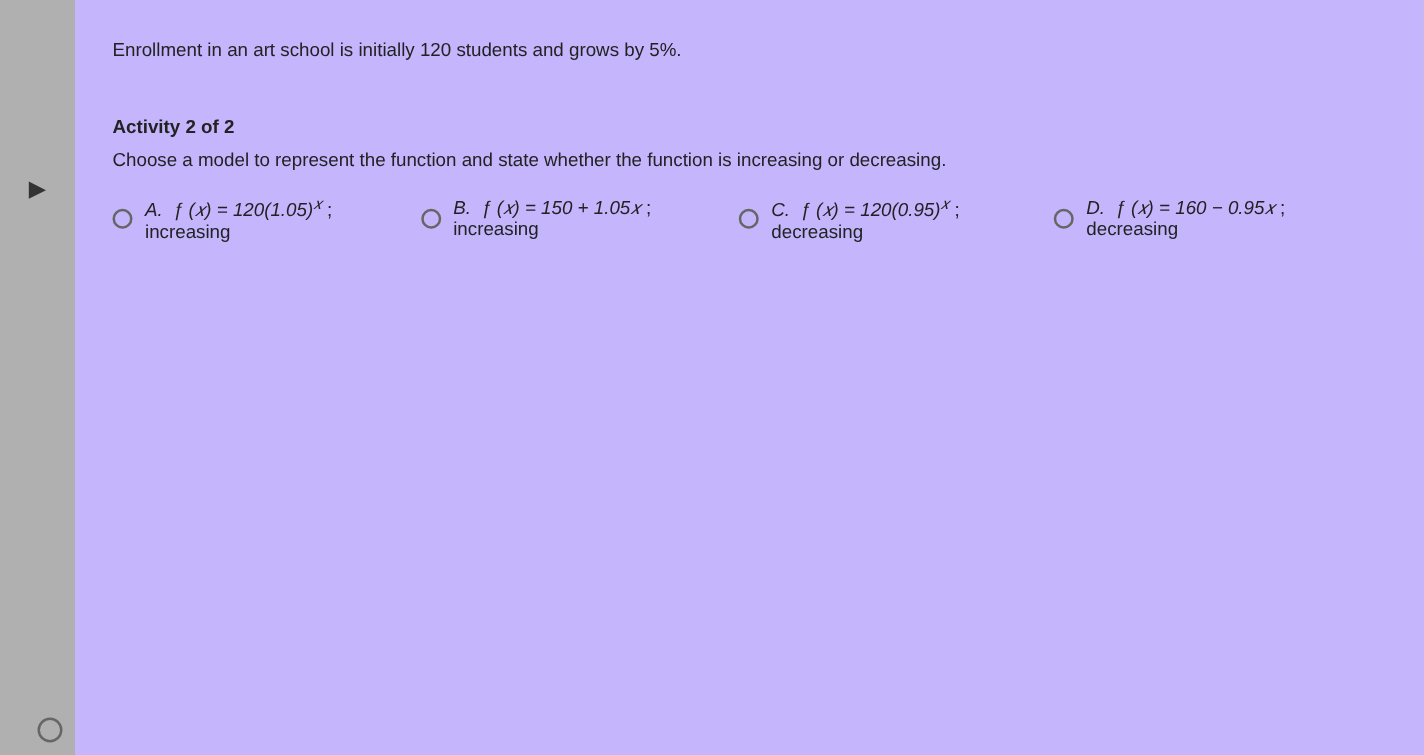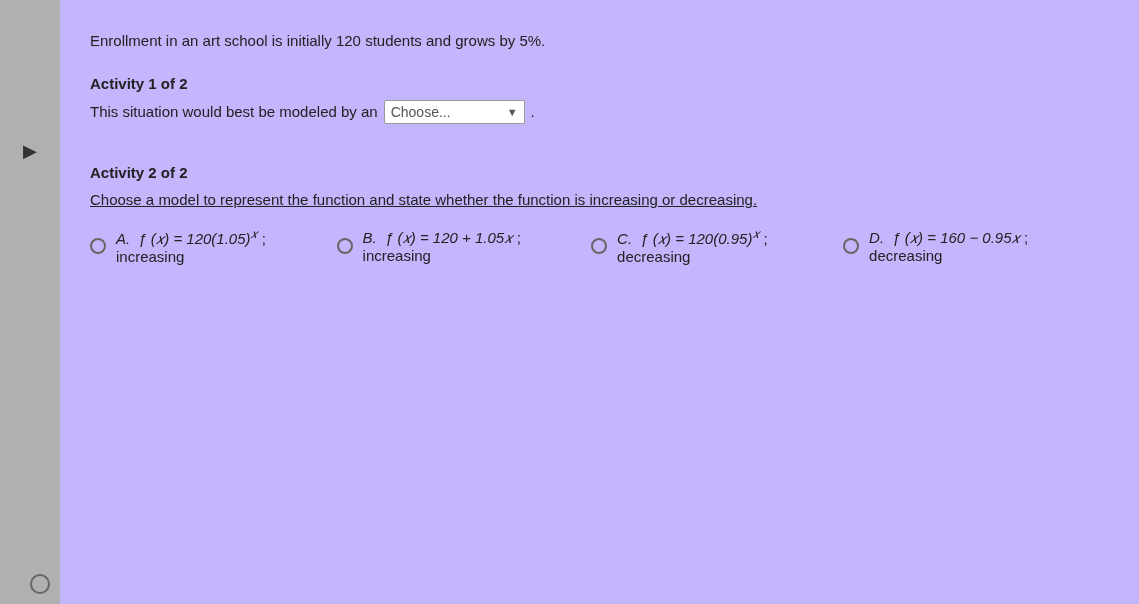--- a/index.html
+++ b/index.html
@@ -93,21 +93,20 @@
 
     .activity-section-2 {
       margin-top: 40px;
     }
 
     .activity-instruction-2 {
       font-size: 15px;
       color: #222;
       margin-bottom: 16px;
       line-height: 1.5;
-      text-decoration: underline;
     }
 
     .options-list {
       list-style: none;
       display: flex;
       flex-direction: row;
       gap: 14px;
     }
 
     .option-item {
@@ -165,56 +164,41 @@
 <body>
 
 <div class="left-sidebar">
   <span class="arrow-icon">▶</span>
 </div>
 
 <div class="main-content">
 
   <p class="intro-text">Enrollment in an art school is initially 120 students and grows by 5%.</p>
 
-  <div>
-    <p class="activity-header">Activity 1 of 2</p>
-    <div class="activity-instruction">
-      <span>This situation would best be modeled by an</span>
-      <div class="dropdown-wrapper">
-        <select class="dropdown-select">
-          <option value="">Choose...</option>
-          <option value="exponential">exponential model</option>
-          <option value="linear">linear model</option>
-        </select>
-        <span class="dropdown-chevron">▼</span>
-      </div>
-      <span class="period">.</span>
-    </div>
-  </div>
 
   <div class="activity-section-2">
     <p class="activity-header">Activity 2 of 2</p>
     <p class="activity-instruction-2">Choose a model to represent the function and state whether the function is increasing or decreasing.</p>
 
     <ul class="options-list">
 
       <li class="option-item">
         <input type="radio" name="answer" class="option-radio" style="">
         <label class="option-label">
           <span class="letter">A.</span>
           <span class="math">ƒ (𝑥) = 120(1.05)<sup>𝑥</sup></span>
           <span> ; increasing</span>
         </label>
       </li>
 
       <li class="option-item">
         <input type="radio" name="answer" class="option-radio" style="">
         <label class="option-label">
           <span class="letter">B.</span>
-          <span class="math">ƒ (𝑥) = 120 + 1.05𝑥</span>
+          <span class="math">ƒ (𝑥) = 150 + 1.05𝑥</span>
           <span> ; increasing</span>
         </label>
       </li>
 
       <li class="option-item">
         <input type="radio" name="answer" class="option-radio" style="">
         <label class="option-label">
           <span class="letter">C.</span>
           <span class="math">ƒ (𝑥) = 120(0.95)<sup>𝑥</sup></span>
           <span> ; decreasing</span>

